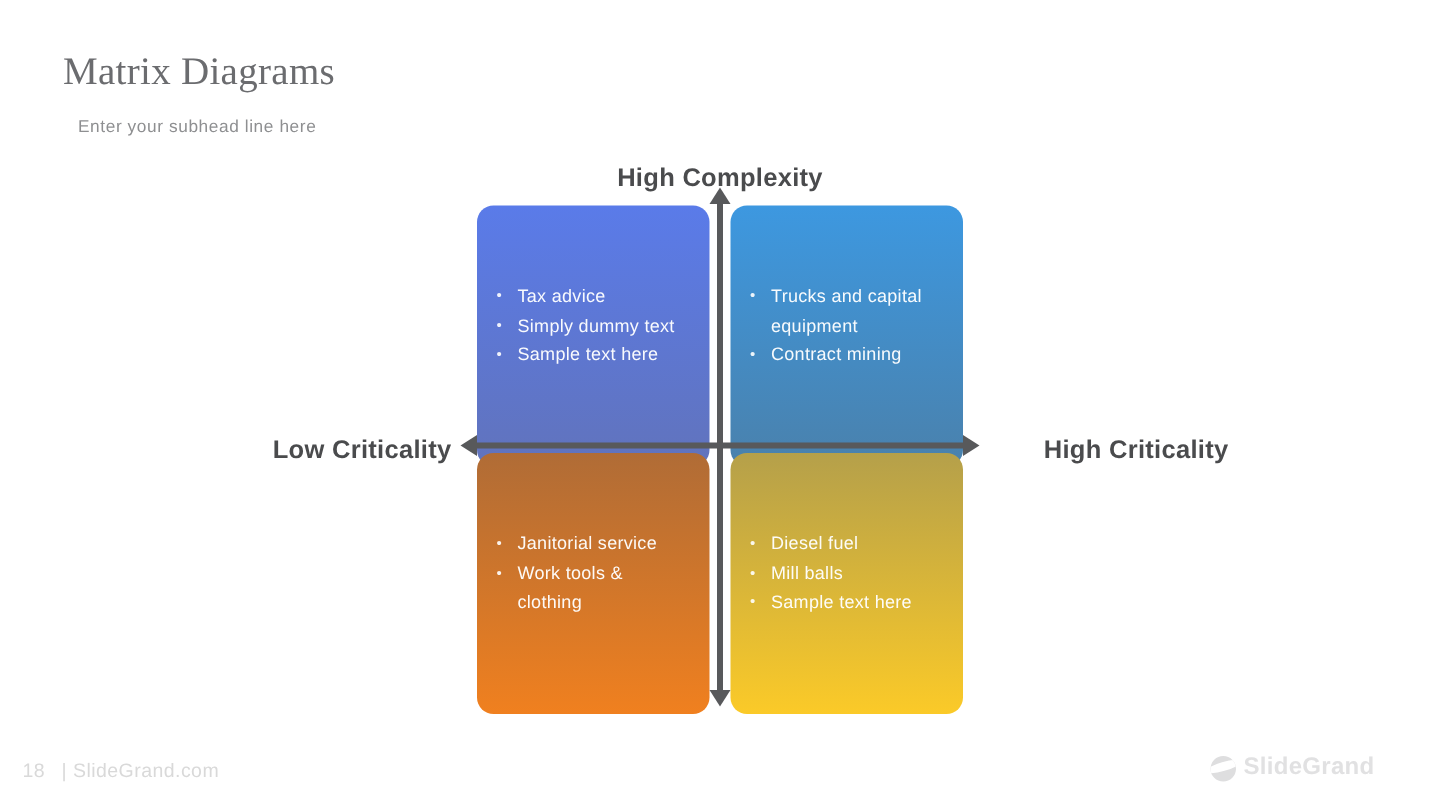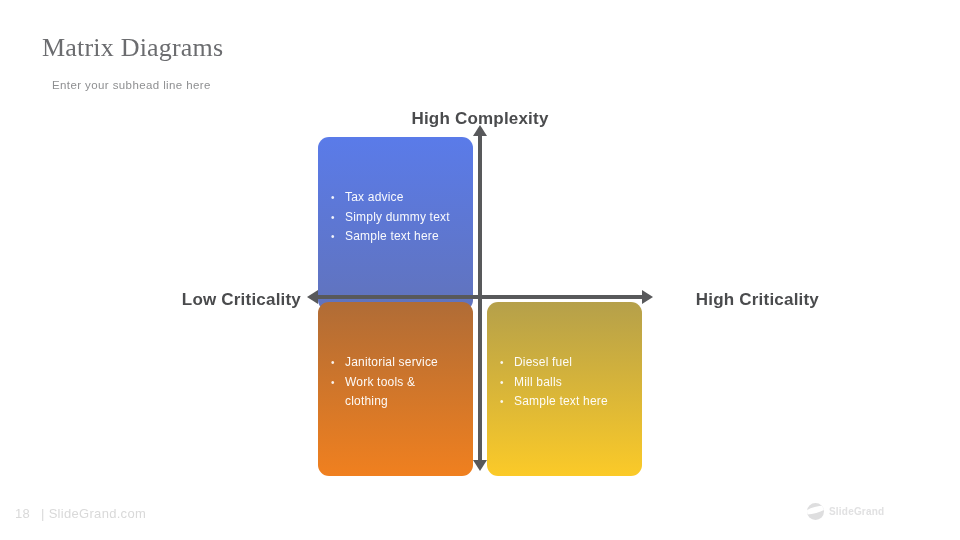--- a/index.html
+++ b/index.html
@@ -123,21 +123,21 @@
 
   .brand {
     position: absolute;
     left: 807px;
     top: 503px;
     display: flex;
     align-items: center;
     gap: 5px;
   }
   .brand-text {
-    font-size: 10px;
+    font-size: 16px;
     font-weight: bold;
     color: var(--brand-color, #e1e1e2);
     letter-spacing: 0.2px;
   }
   .logo-icon {
     width: 17px;
     height: 17px;
     border-radius: 50%;
     background: #dededf;
     position: relative;
@@ -164,20 +164,26 @@
   <div class="subhead">Enter your subhead line here</div>
 
   <div class="quad q-tl" style="background: linear-gradient(rgb(90, 123, 233), rgb(97, 115, 188));">
     <ul>
       <li>Tax advice</li>
       <li>Simply dummy text</li>
       <li>Sample text here</li>
     </ul>
   </div>
 
+  <div class="quad q-tr" style="background: linear-gradient(rgb(61, 152, 224), rgb(74, 129, 172));">
+    <ul>
+      <li>Trucks and capital equipment</li>
+      <li>Contract mining</li>
+    </ul>
+  </div>
 
   <div class="quad q-bl" style="background: linear-gradient(rgb(176, 108, 54), rgb(240, 128, 31));">
     <ul>
       <li>Janitorial service</li>
       <li>Work tools &amp; clothing</li>
     </ul>
   </div>
 
   <div class="quad q-br" style="background: linear-gradient(rgb(181, 160, 74), rgb(251, 202, 40));">
     <ul>

